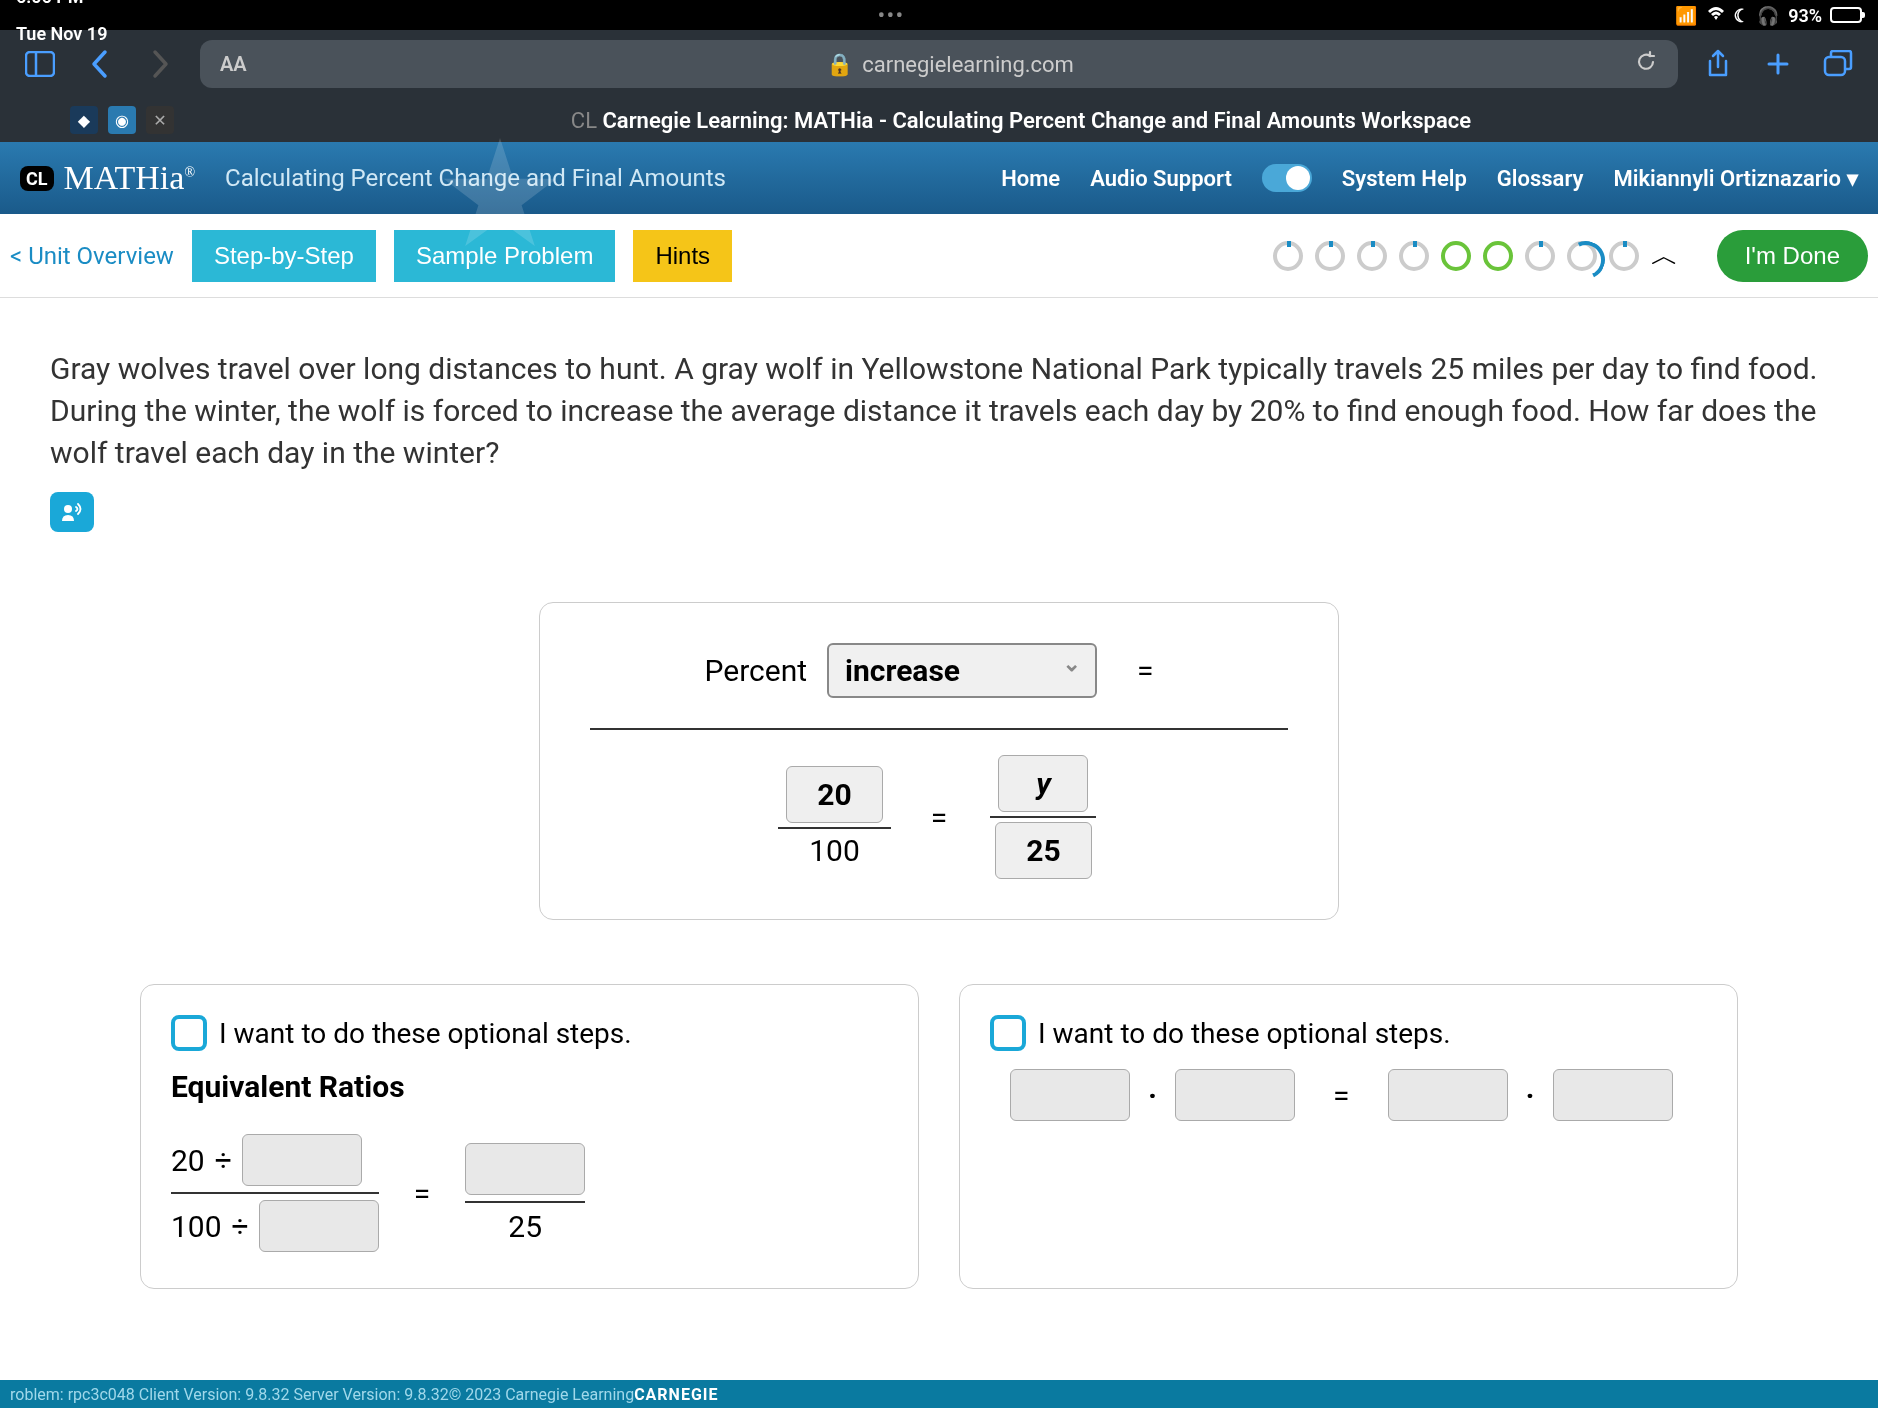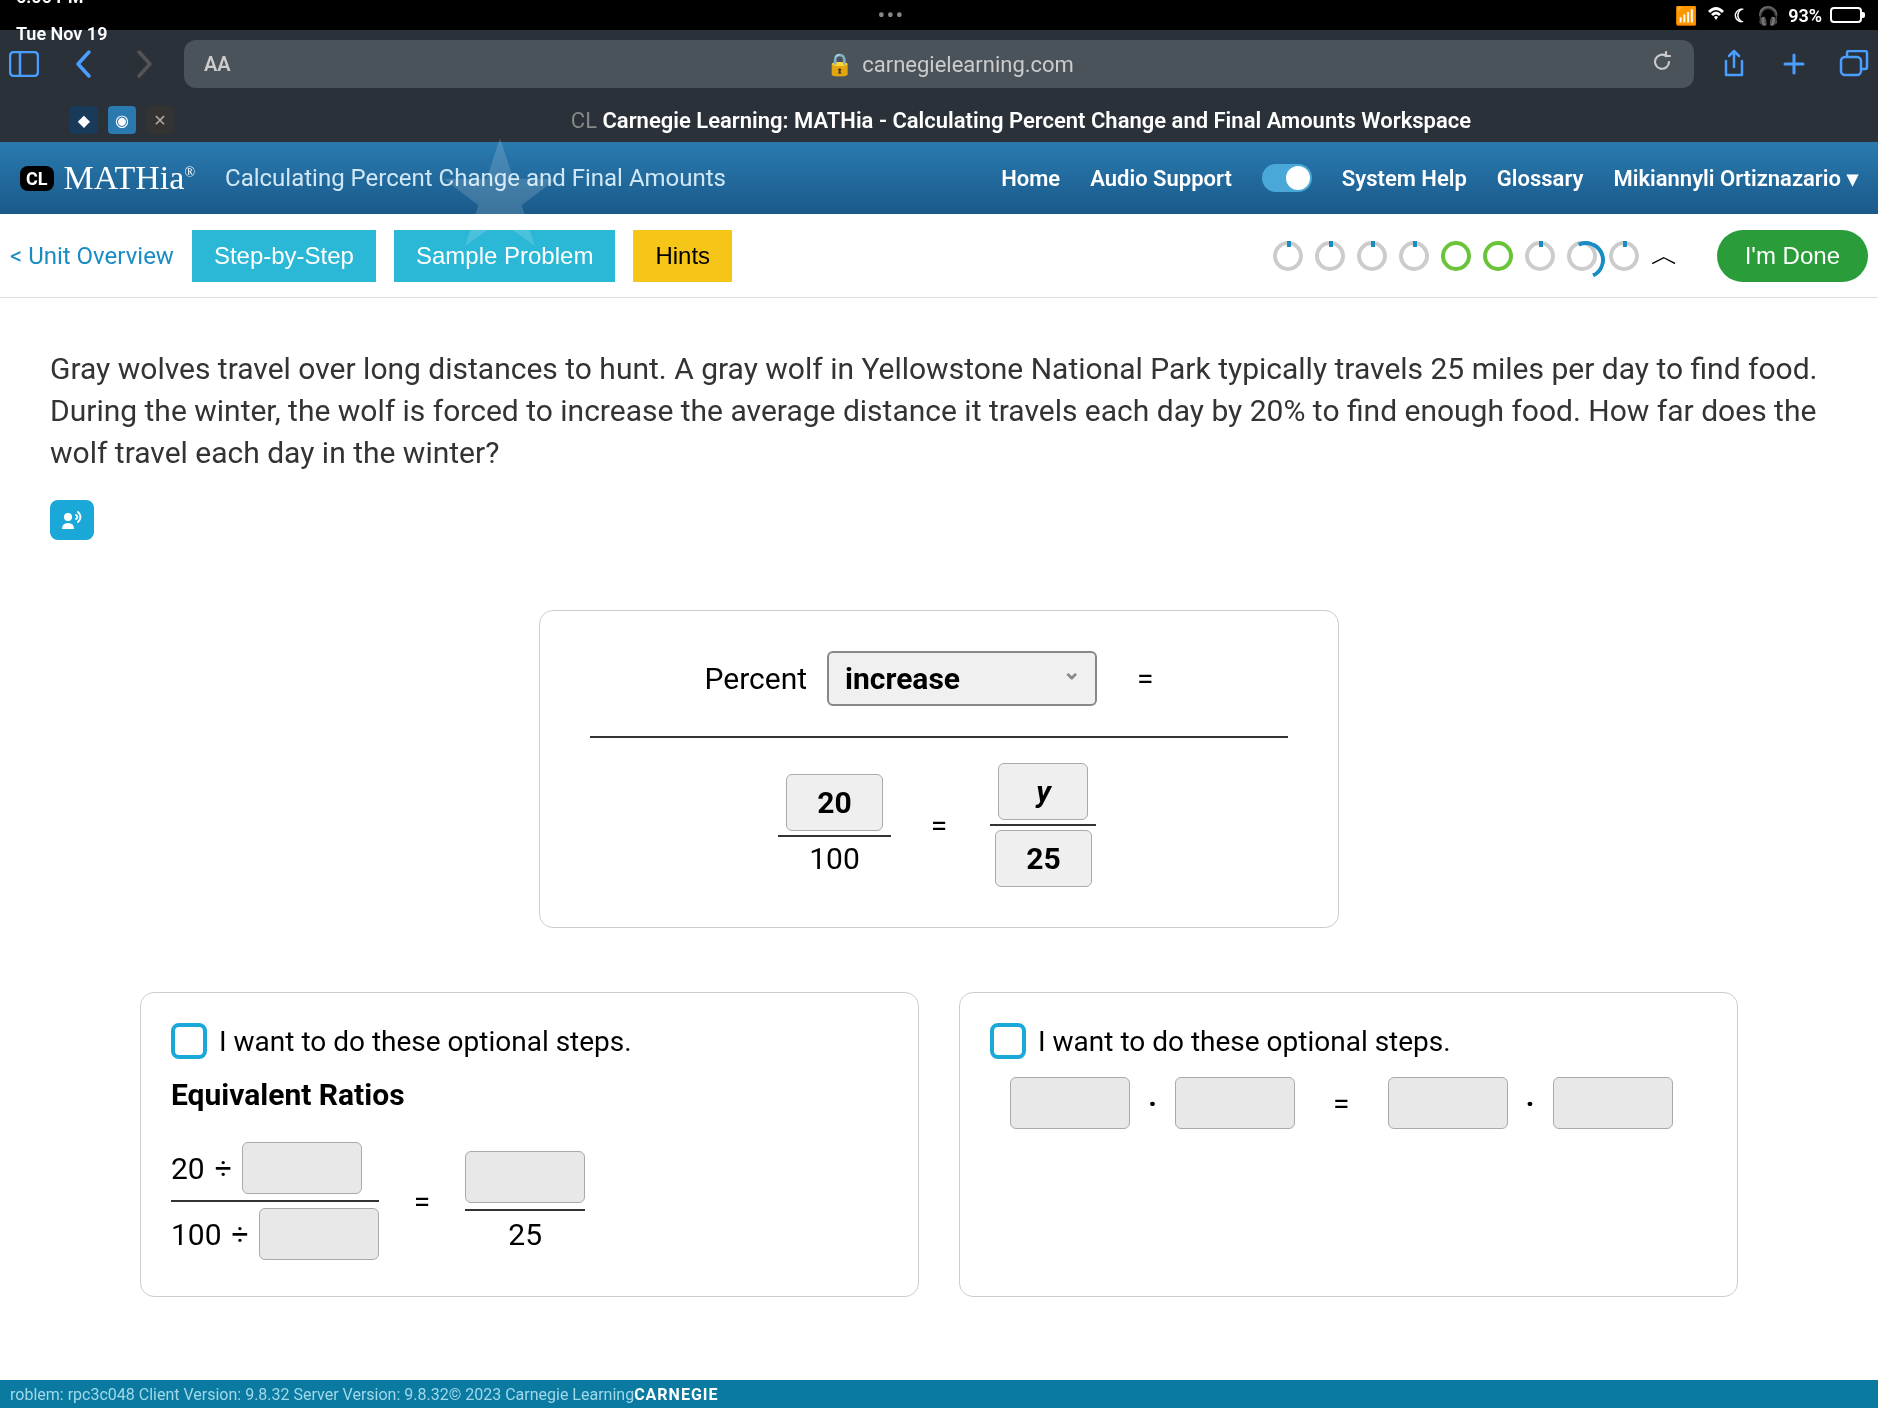--- a/index.html
+++ b/index.html
@@ -8,21 +8,21 @@
 
 .status-bar { background: #000; color: #fff; height: 30px; display: flex; align-items: center; padding: 0 16px; font-size: 18px; font-weight: 600; }
 .status-left { display: flex; gap: 16px; flex-direction: column; }
 .status-center { flex: 1; text-align: center; color: #888; font-size: 20px; letter-spacing: 2px; }
 .status-right { display: flex; align-items: center; gap: 8px; }
 .battery { width: 32px; height: 16px; border: 2px solid #fff; border-radius: 4px; position: relative; }
 .battery::after { content: ''; position: absolute; right: -5px; top: 3px; width: 3px; height: 6px; background: #fff; border-radius: 0 2px 2px 0; }
 .battery-fill { background: #fff; height: 100%; width: 93%; border-radius: 1px; }
 
 
-.safari-bar { background: #2a3138; height: 68px; display: flex; align-items: center; padding: 0 4px; gap: 20px; }
+.safari-bar { background: #2a3138; height: 68px; display: flex; align-items: center; padding: 0 20px; gap: 20px; }
 .safari-icon { color: #4a9eff; font-size: 30px; display: flex; align-items: center; justify-content: center; width: 40px; height: 40px; }
 .safari-icon.disabled { color: #555; }
 .url-bar { flex: 1; background: #4a525a; height: 48px; border-radius: 12px; display: flex; align-items: center; padding: 0 20px; color: #ccc; font-size: 22px; }
 .url-aa { font-size: 20px; font-weight: 600; margin-right: 20px; }
 .url-text { flex: 1; text-align: center; display: flex; align-items: center; justify-content: center; gap: 8px; }
 .url-refresh { color: #ccc; }
 
 
 .tab-bar { background: #2a3138; height: 44px; display: flex; align-items: center; padding: 0 20px; gap: 10px; color: #fff; }
 .tab-icons { display: flex; gap: 10px; align-items: center; }
@@ -52,21 +52,21 @@
 .progress-dots { display: flex; gap: 12px; align-items: center; margin-left: auto; margin-right: 20px; }
 .dot { width: 30px; height: 30px; border-radius: 50%; border: 4px solid #ccc; position: relative; }
 .dot.green { border-color: #6ac43a; }
 .dot.blue-partial { border-color: #ccc; }
 .dot.blue-partial::after { content: ''; position: absolute; top: -4px; left: -4px; width: 30px; height: 30px; border-radius: 50%; border: 4px solid transparent; border-top-color: #1a8cc4; border-right-color: #1a8cc4; transform: rotate(20deg); }
 .dot.tick::before { content: ''; position: absolute; top: -4px; left: 10px; width: 4px; height: 6px; background: #1a8cc4; }
 .chevron-up { font-size: 28px; }
 
 
 .content { padding: 50px 50px 0 50px; }
-.problem-text { font-size: 30px; line-height: 1.4; color: #333; margin-bottom: 26px; }
+.problem-text { font-size: 30px; line-height: 1.4; color: #333; margin-bottom: 18px; }
 .tts-icon { width: 44px; height: 40px; background: #1aa8d8; border-radius: 8px; display: inline-flex; align-items: center; justify-content: center; color: #fff; font-size: 20px; }
 
 
 .eq-card { width: 800px; margin: 70px auto 0 auto; border: 1px solid #ccc; border-radius: 14px; padding: 40px 50px; font-size: 30px; }
 .eq-row { display: flex; align-items: center; justify-content: center; gap: 20px; }
 .eq-row1 { border-bottom: 2px solid #333; padding-bottom: 30px; margin-bottom: 25px; }
 .percent-label { font-size: 30px; }
 .select-box { border: 2px solid #888; border-radius: 6px; padding: 8px 50px 8px 16px; font-size: 30px; font-weight: 700; background: #f0f0f0; position: relative; width: 270px; }
 .select-box::after { content: '⌄'; position: absolute; right: 14px; top: 6px; color: #888; font-size: 22px; }
 .frac { display: inline-flex; flex-direction: column; align-items: center; }

